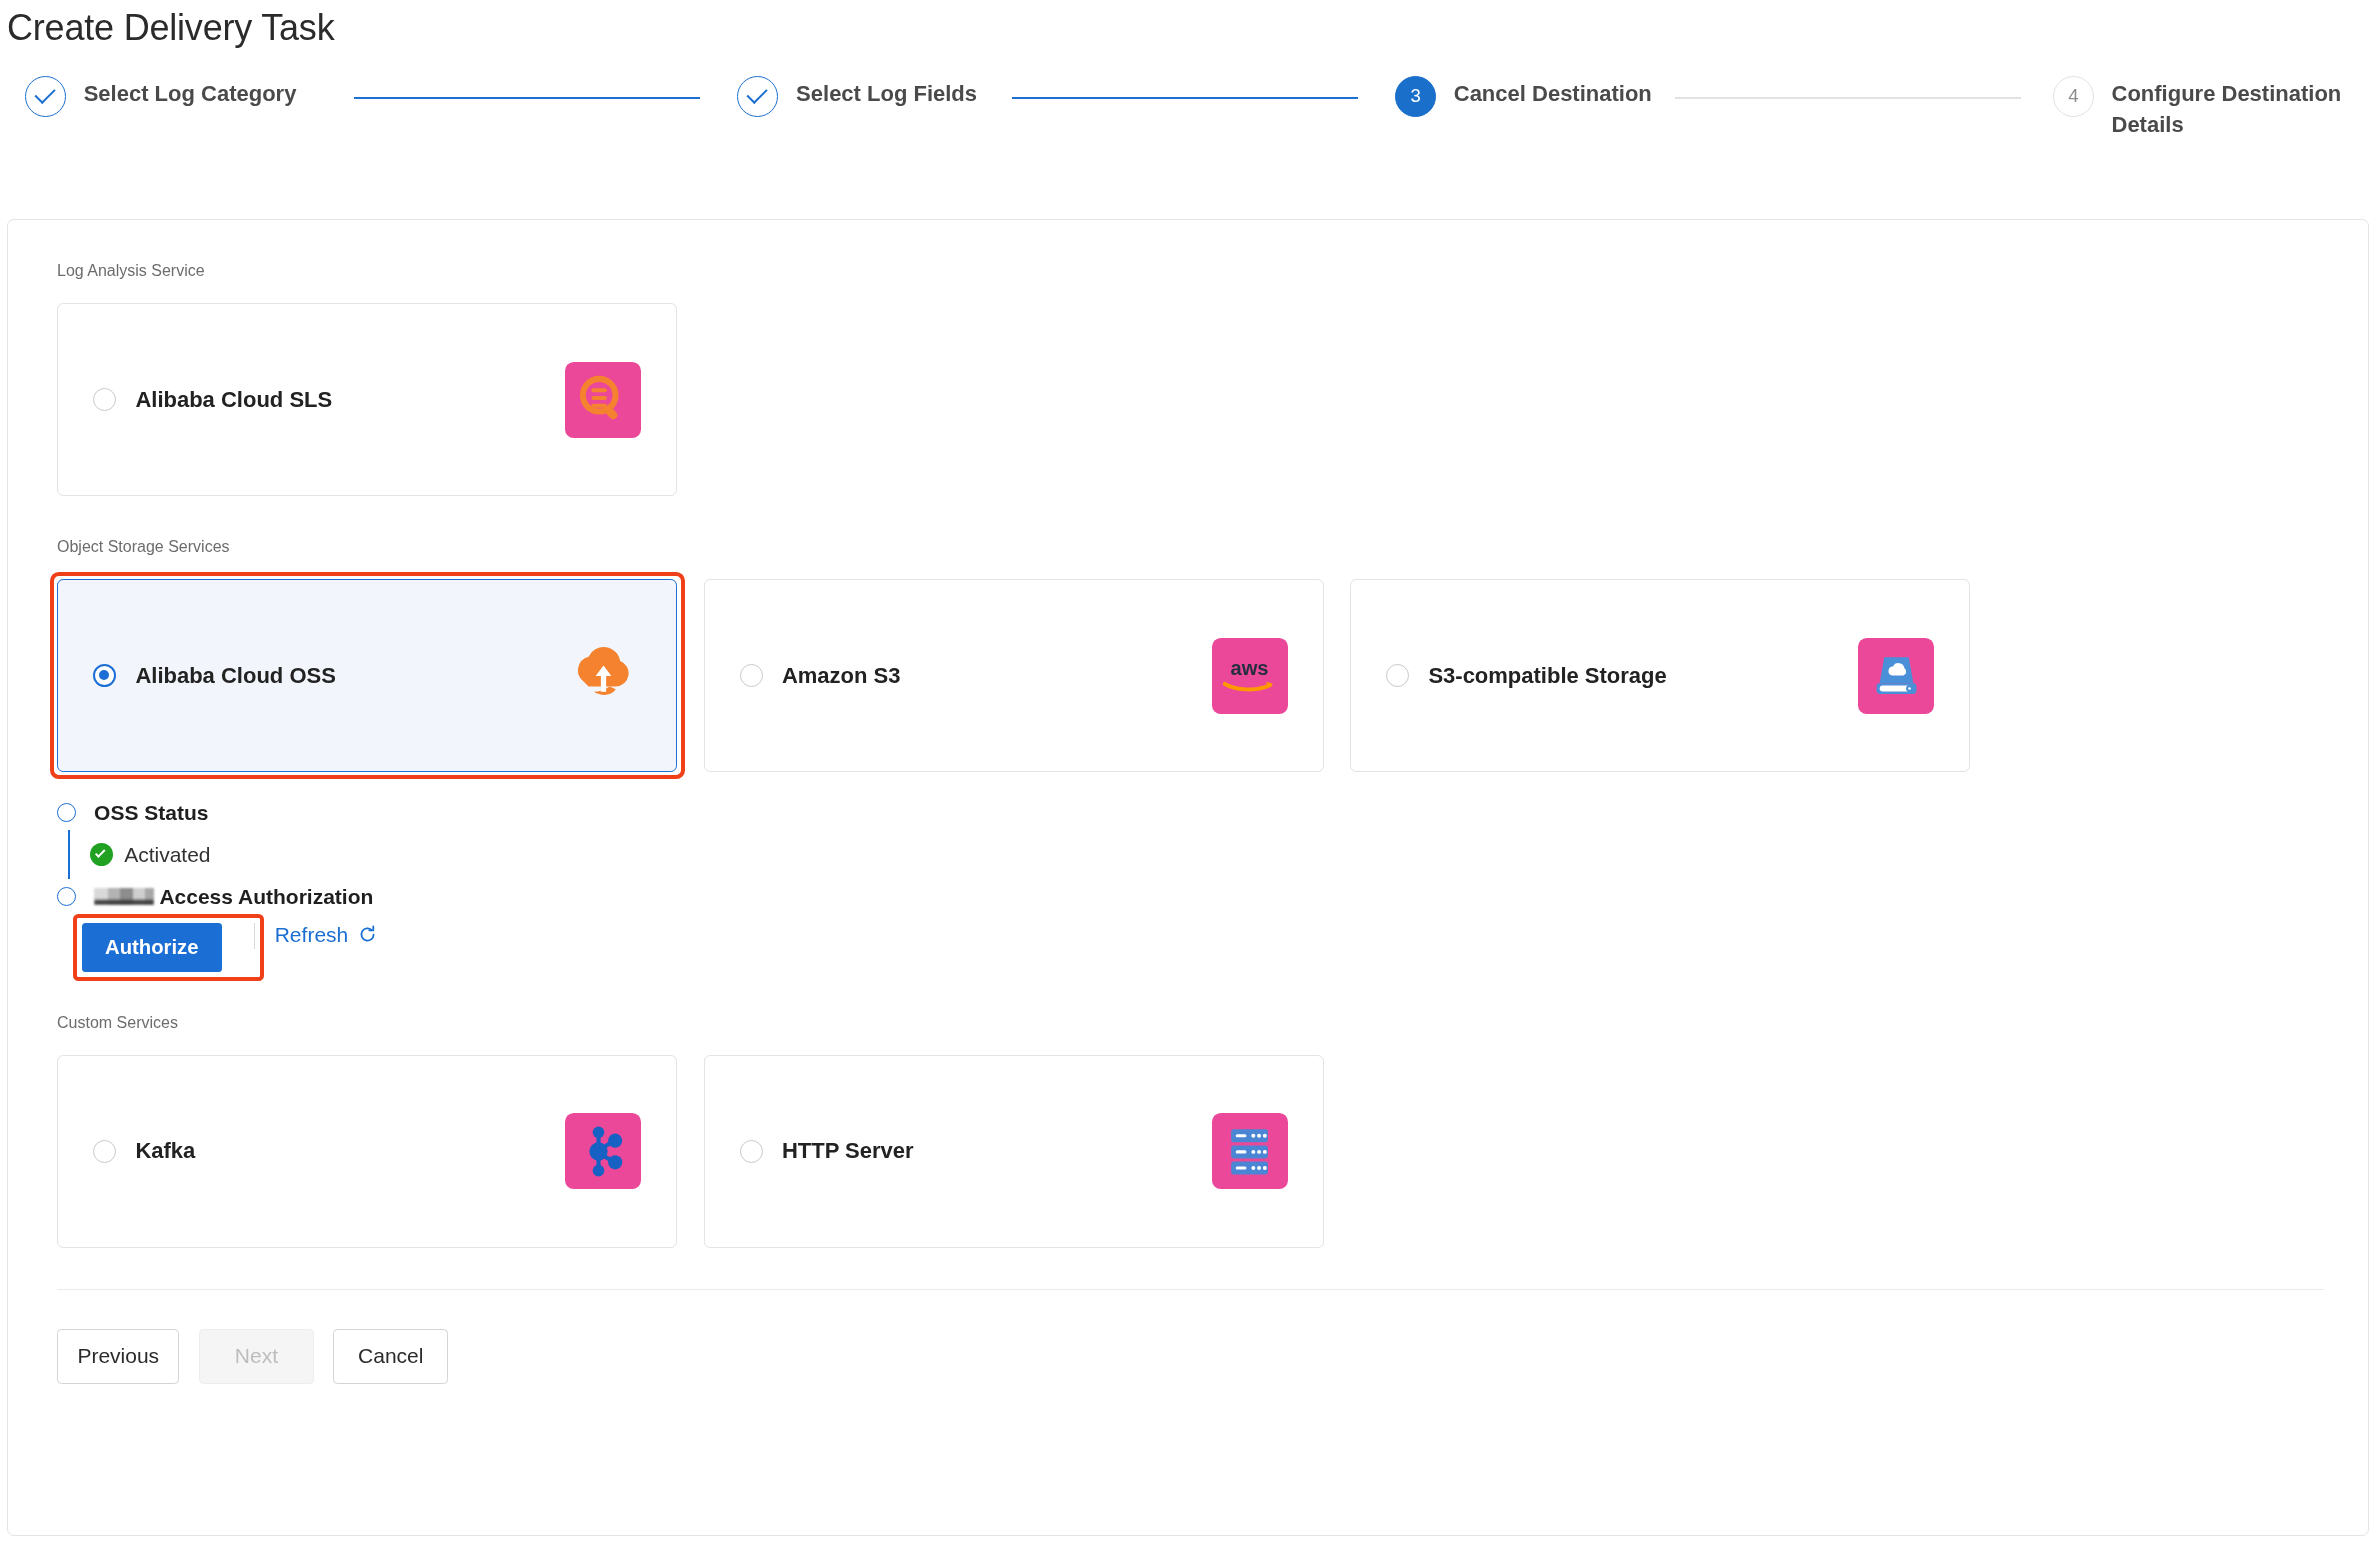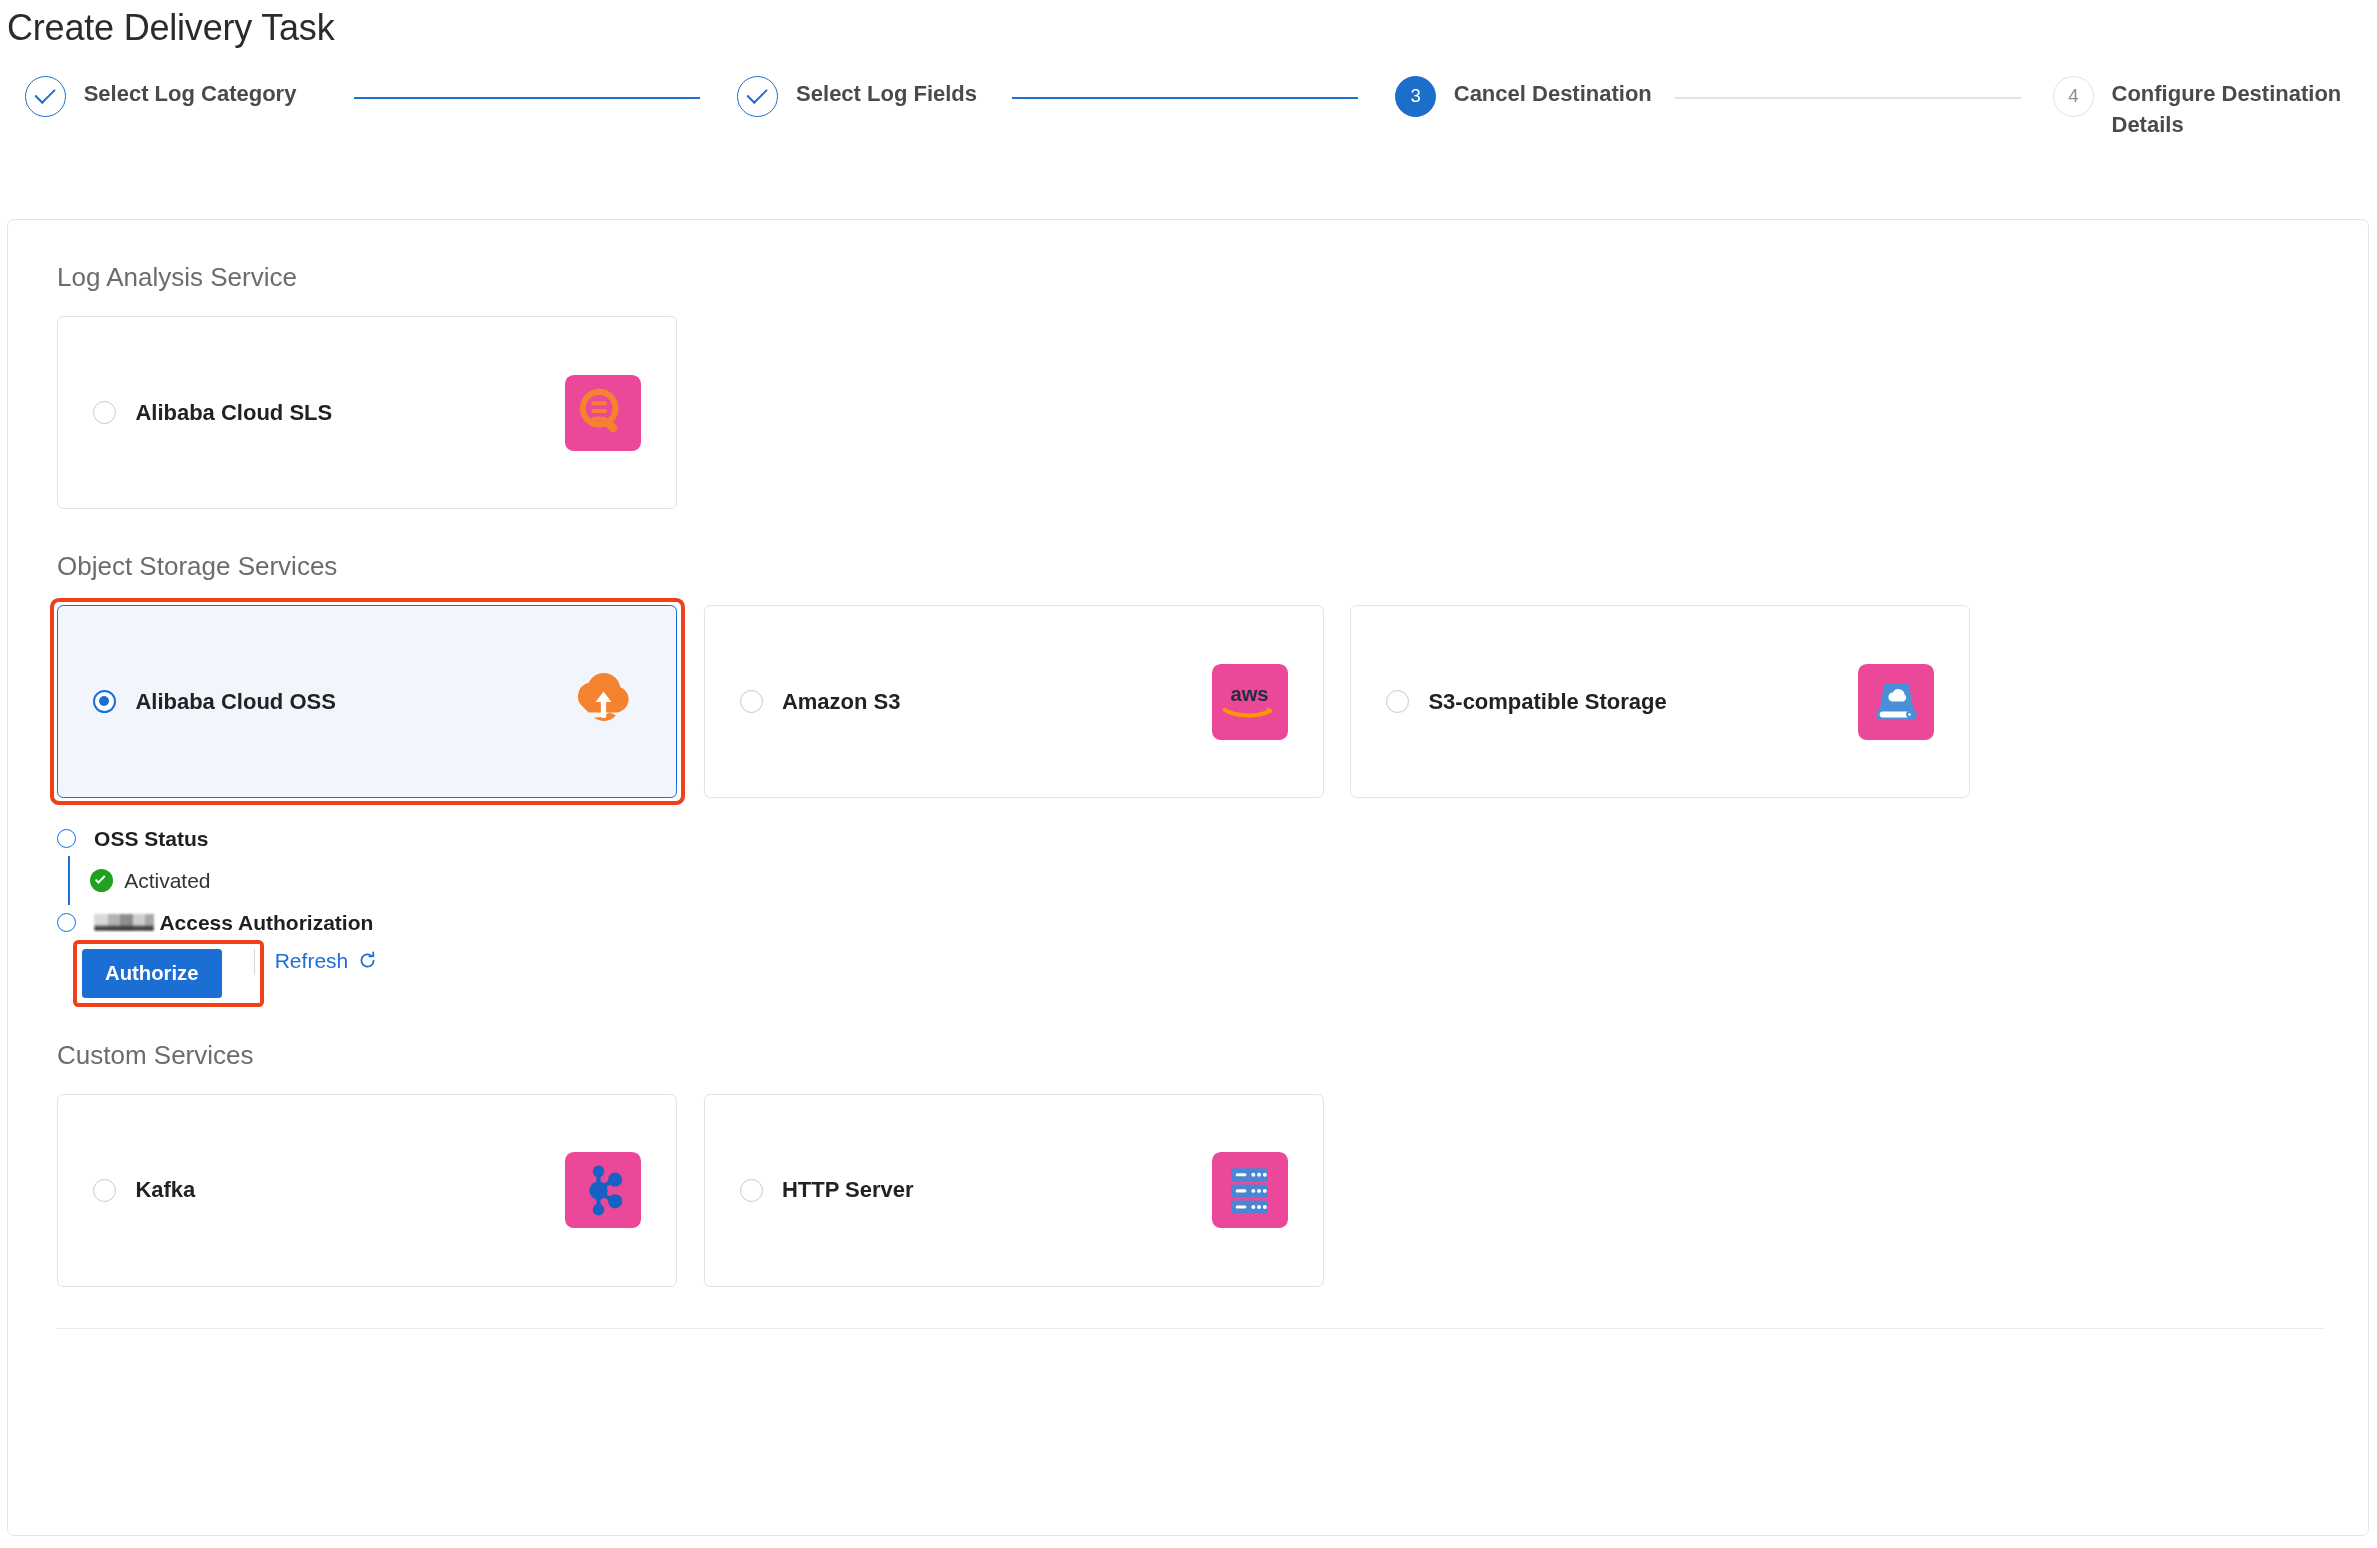--- a/index.html
+++ b/index.html
@@ -92,21 +92,21 @@
   .panel {
     position: absolute;
     left: 7px; top: 219px;
     width: 2362px; height: 1317px;
     border: 0.9px solid #e4e4e4;
     border-radius: 7px;
     background: #fff;
     padding: 42px 0 0 0;
   }
   .section-title {
-    font-size: 26px;
+    font-size: 16px;
     color: #6c6c6c;
     margin: 0 0 23px 49px;
     font-weight: 400;
   }
   .section-title.gap { margin-top: 42px; }
 
   .card-row {
     display: flex;
     gap: 26.5px;
     margin-left: 49px;
@@ -479,14 +479,19 @@
               <circle cx="44.5" cy="54.5" r="2.6"></circle>
               <circle cx="52" cy="54.5" r="2.6"></circle>
           </g>
         </svg>
       </div>
     </div>
   </div>
 
   <div class="divider"></div>
 
+  <div class="footer">
+    <button class="btn">Previous</button>
+    <button class="btn disabled">Next</button>
+    <button class="btn">Cancel</button>
+  </div>
 </div>
 
 
 </body></html>

